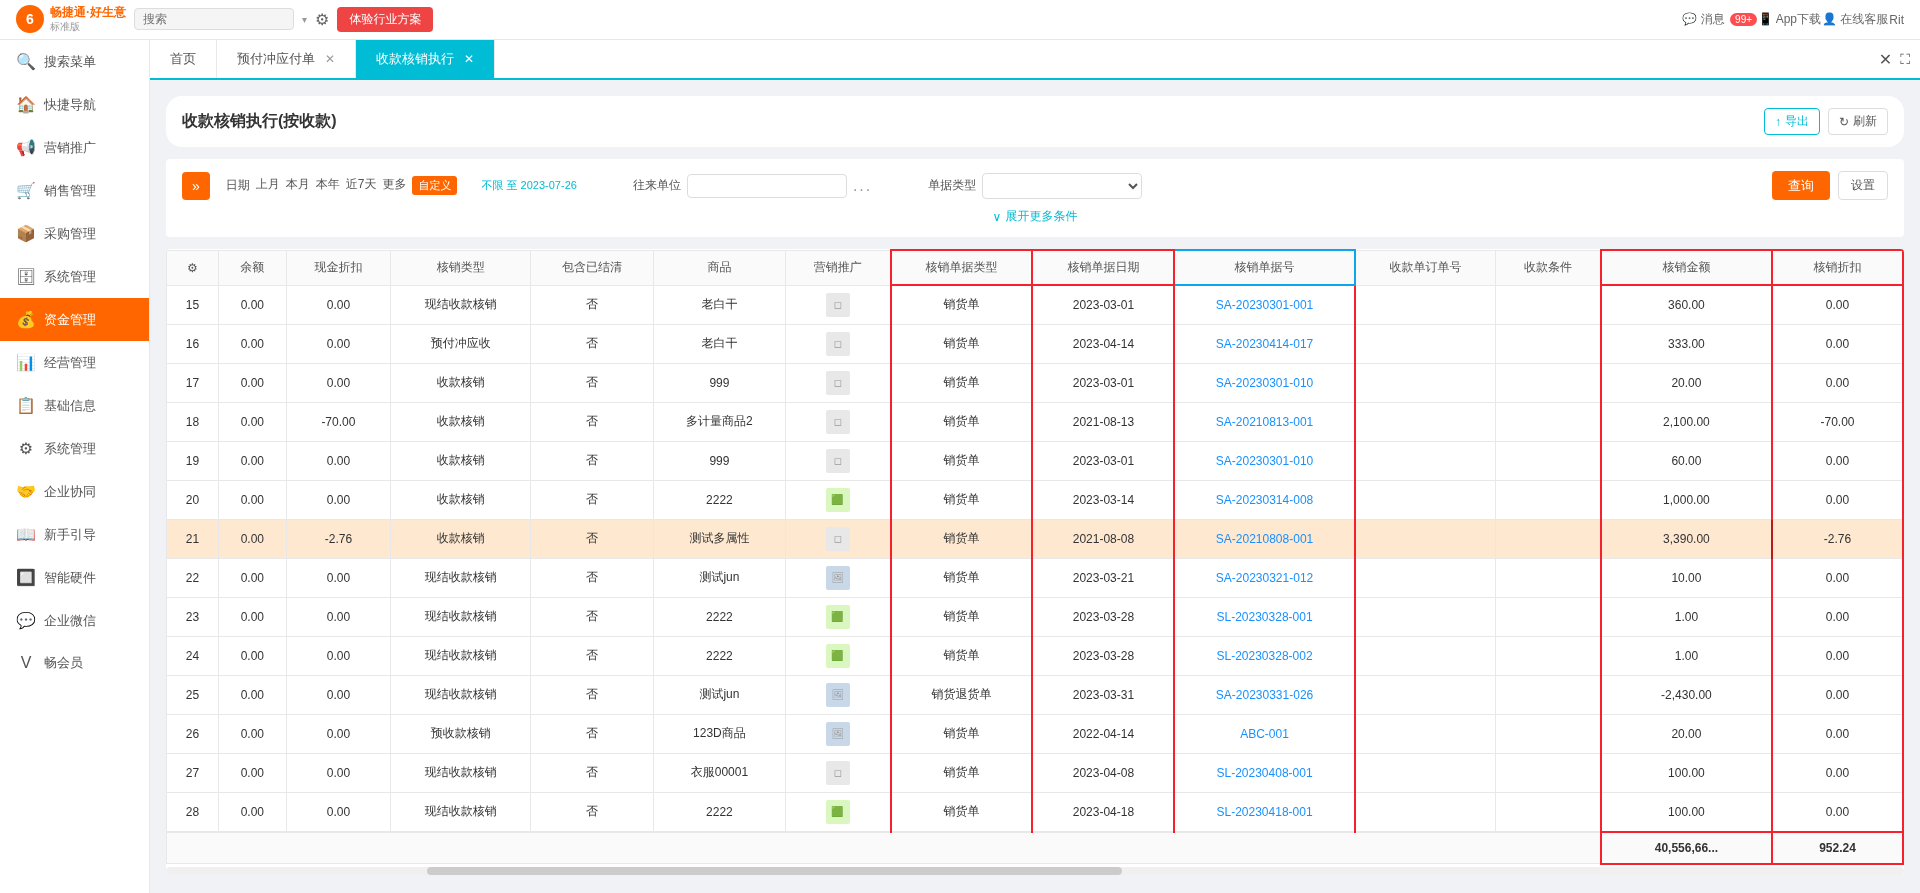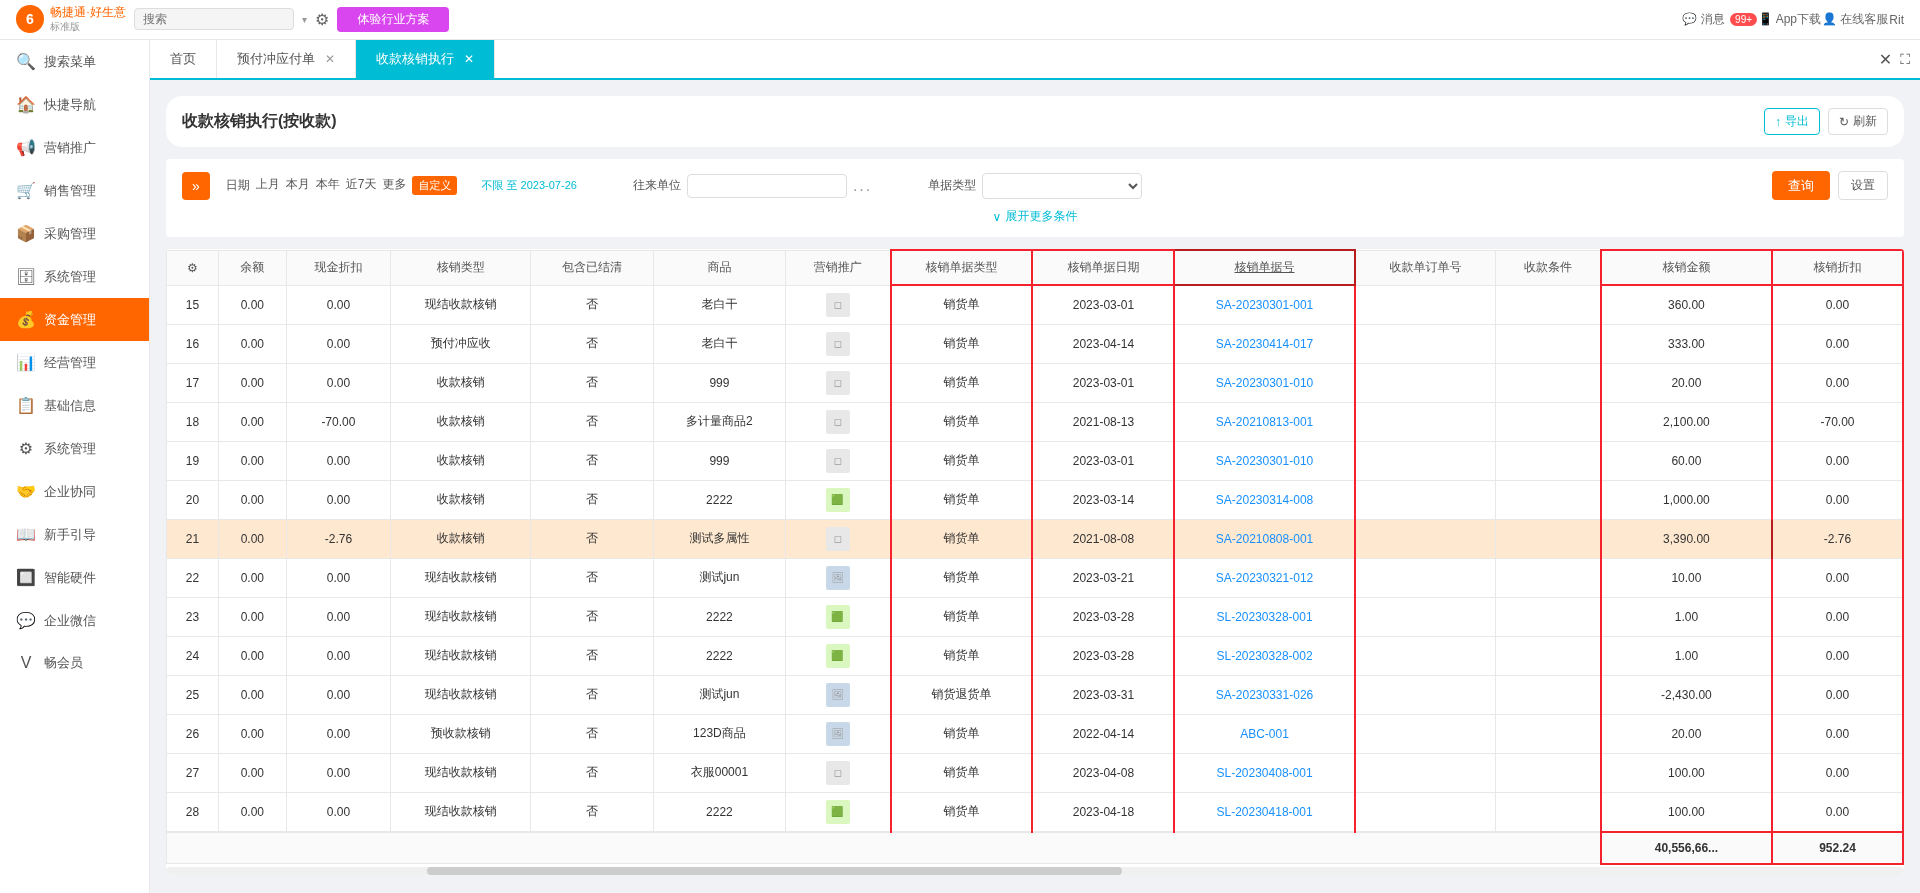--- a/index.html
+++ b/index.html
@@ -11,26 +11,26 @@
       background: #fff;
       display: flex;
       align-items: center;
       padding: 0 16px;
       border-bottom: 1px solid #e8e8e8;
       gap: 12px;
     }
     .top-bar-left { display: flex; align-items: center; gap: 8px; flex: 1; }
     .top-bar-brand { display: flex; align-items: center; gap: 6px; }
     .brand-icon { width: 28px; height: 28px; background: #ff6600; border-radius: 50%; display: flex; align-items: center; justify-content: center; color: #fff; font-size: 14px; font-weight: bold; }
-    .brand-text { font-size: 12px; color: #ff6600; font-weight: normal; line-height: 1.2; }
+    .brand-text { font-size: 12px; color: #ff6600; font-weight: bold; line-height: 1.2; }
     .brand-sub { font-size: 10px; color: #999; }
     .top-bar-input { background: #f5f5f5; border: 1px solid #ddd; border-radius: 4px; padding: 3px 8px; font-size: 12px; color: #999; width: 160px; }
     .dropdown-arrow { color: #999; font-size: 10px; }
     .gear-btn { background: none; border: none; cursor: pointer; color: #666; font-size: 16px; }
-    .industry-btn { background: #d946ef; color: #fff; border: none; border-radius: 4px; padding: 4px 20px; font-size: 12px; cursor: pointer; }
+    .industry-btn { background: #ef4444; color: #fff; border: none; border-radius: 4px; padding: 4px 12px; font-size: 12px; cursor: pointer; }
     .top-bar-right { display: flex; align-items: center; gap: 1px; font-size: 12px; color: #666; }
     .badge { background: #ff4d4f; color: #fff; border-radius: 8px; padding: 1px 5px; font-size: 10px; margin-left: 2px; }
 
     
     .layout { display: flex; height: calc(100vh - 40px); }
 
     
     .sidebar { width: 150px; background: #fff; border-right: 1px solid #e8e8e8; display: flex; flex-direction: column; }
     .sidebar-item { display: flex; align-items: center; gap: 8px; padding: 12px 16px; cursor: pointer; color: #555; font-size: 13px; }
     .sidebar-item.active { background: #ff6600; color: #fff; border-radius: 0; }
@@ -286,21 +286,21 @@
             <tr>
               <th>⚙</th>
               <th>余额</th>
               <th>现金折扣</th>
               <th>核销类型</th>
               <th>包含已结清</th>
               <th>商品</th>
               <th>营销推广</th>
               <th style="border: 2px solid #f5222d;">核销单据类型</th>
               <th style="border: 2px solid #f5222d;">核销单据日期</th>
-              <th style="border: 2px solid #b91c1c; text-decoration: underline;">核销单据号</th>
+              <th style="border: 2px solid #0ea5e9;">核销单据号</th>
               <th>收款单订单号</th>
               <th>收款条件</th>
               <th style="border: 2px solid #f5222d;">核销金额</th>
               <th style="border: 2px solid #f5222d;">核销折扣</th>
             </tr>
           </thead>
           <tbody id="table-body">
           <tr>
     <td>15</td>
     <td>0.00</td>

